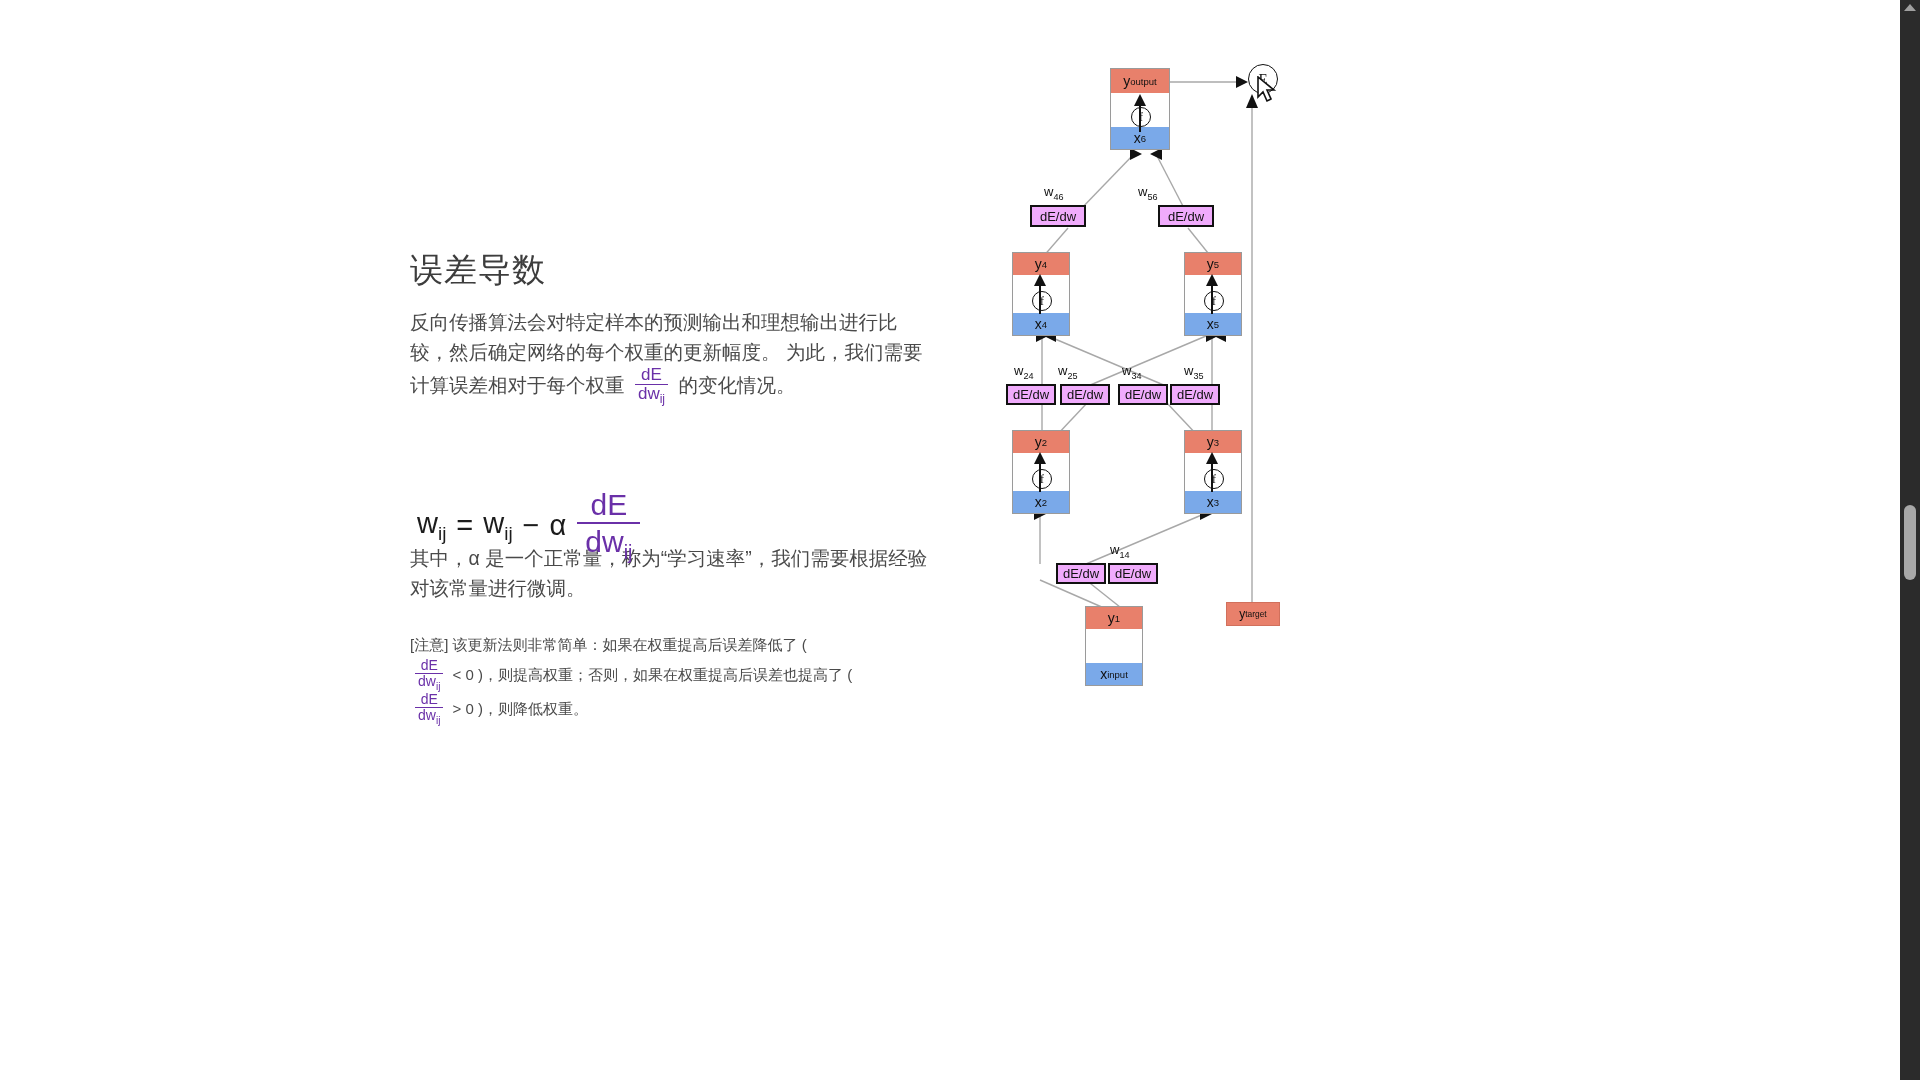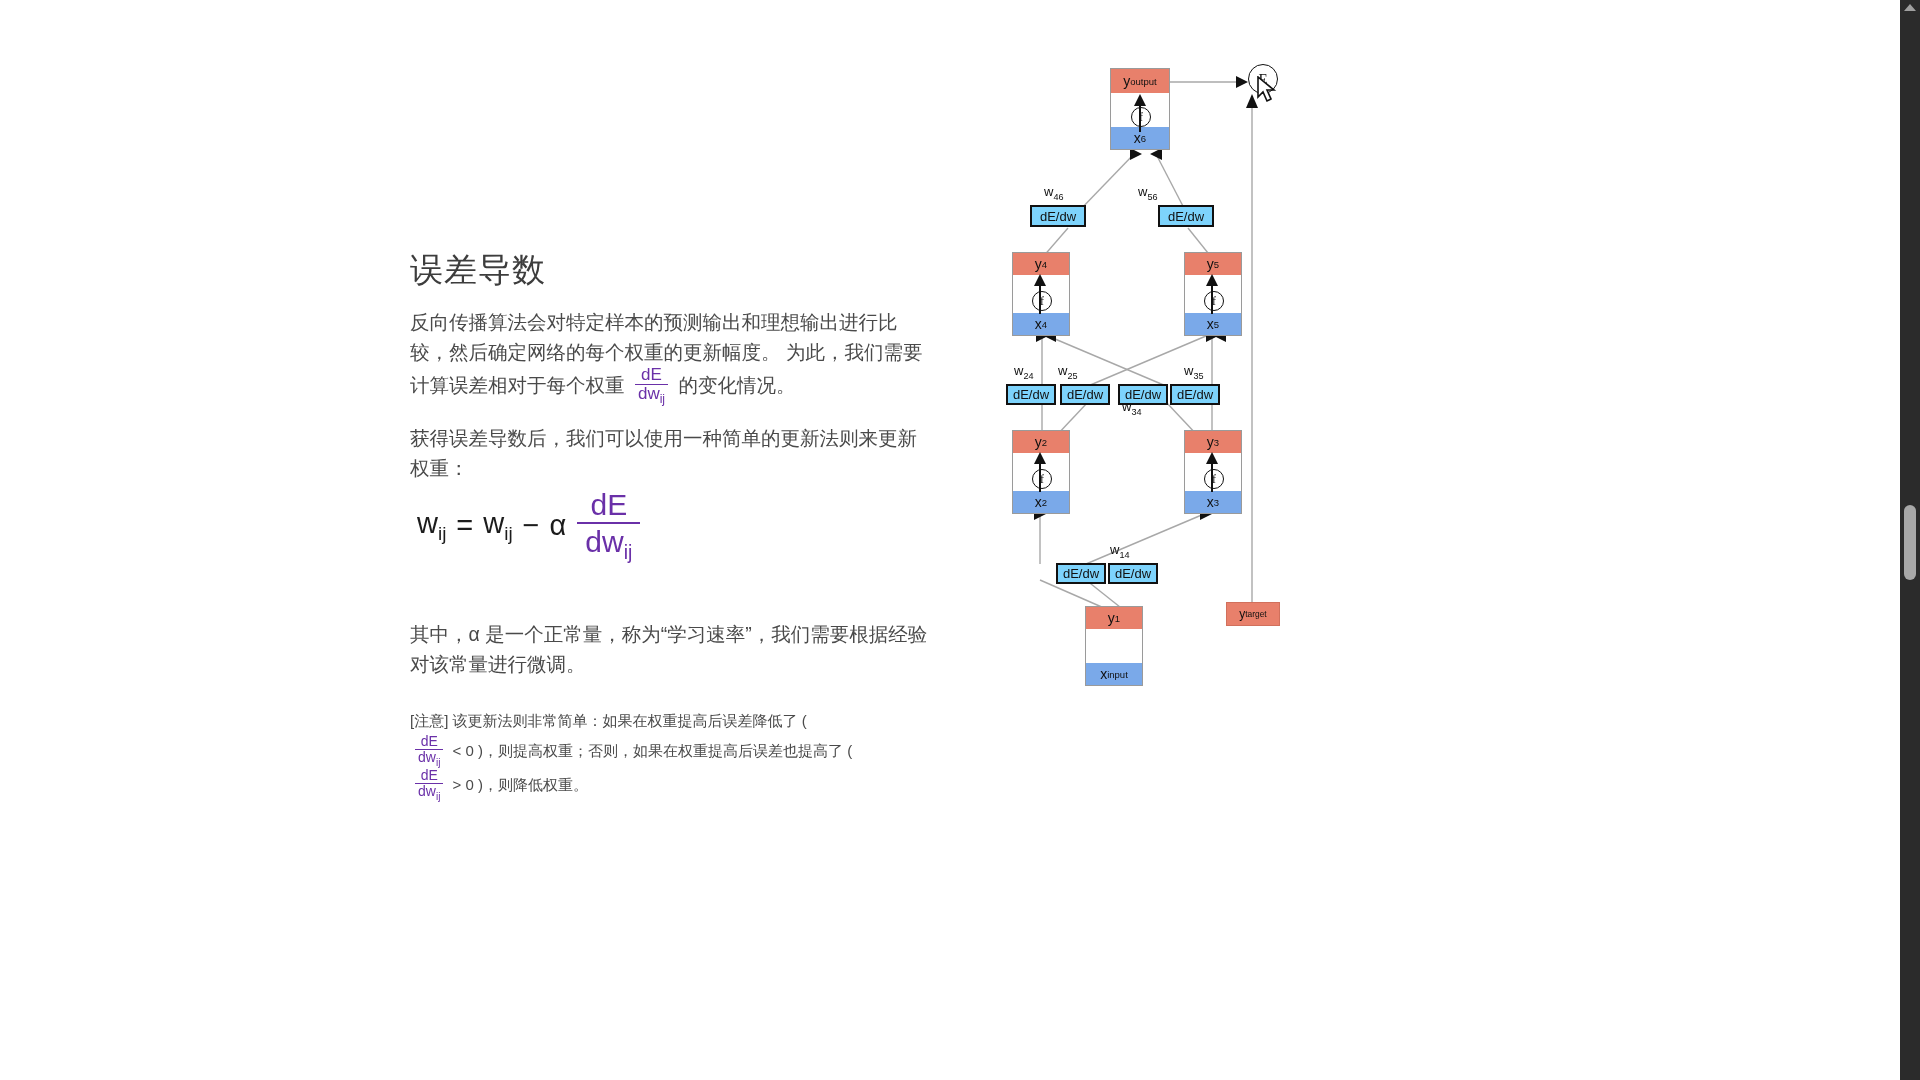--- a/index.html
+++ b/index.html
@@ -126,21 +126,21 @@
     border: 1.5px solid #111; border-radius: 50%;
     background: #fff;
     display: flex; align-items: center; justify-content: center;
     font-size: 12px; color: #111;
     font-family: "Liberation Serif", serif;
   }
 
   .dbox {
     position: absolute;
     border: 2.2px solid #111;
-    background: #7dd3fc;
+    background: #f0abfc;
     color: #111;
     font-size: 13px;
     display: flex; align-items: center; justify-content: center;
     padding: 1px 4px;
     text-align: right;
   }
 
   .wlabel {
     position: absolute;
     font-size: 13px; color: #101010;
@@ -180,21 +180,20 @@
 
     <p class="body-par">
       <span>反向传播算法会对特定样本的预测输出和理想输出进行比较，然后确定网络的每个权重的更新幅度。 为此，我们需要计算误差相对于每个权重</span>
       <span class="frac frac-inline">
         <span class="num">dE</span>
         <span class="den"><span>dw</span><sub>ij</sub></span>
       </span>
       <span>的变化情况。</span>
     </p>
 
-    <p class="body-par">获得误差导数后，我们可以使用一种简单的更新法则来更新权重：</p>
 
     <div style="height:118px"></div>
 
     <p class="body-par">其中，α 是一个正常量，称为“学习速率”，我们需要根据经验对该常量进行微调。</p>
 
     <p class="note-par">
       <span>[注意] 该更新法则非常简单：如果在权重提高后误差降低了 (</span><br>
       <span class="frac frac-note">
         <span class="num">dE</span>
         <span class="den"><span>dw</span><sub>ij</sub></span>
@@ -395,21 +394,21 @@
       <span>dE/dw</span>
     </div>
 
     <div class="wlabel" style="left:98px; top:313px;">
       <span>w</span><sub>25</sub>
     </div>
     <div class="dbox" style="left:100px; top:334px; width:50px; height:21px;">
       <span>dE/dw</span>
     </div>
 
-    <div class="wlabel" style="left:162px; top:313px;margin-top:36px;">
+    <div class="wlabel" style="left:162px; top:313px;">
       <span>w</span><sub>34</sub>
     </div>
     <div class="dbox" style="left:158px; top:334px; width:50px; height:21px;">
       <span>dE/dw</span>
     </div>
 
     <div class="wlabel" style="left:224px; top:313px;">
       <span>w</span><sub>35</sub>
     </div>
     <div class="dbox" style="left:210px; top:334px; width:50px; height:21px;">

